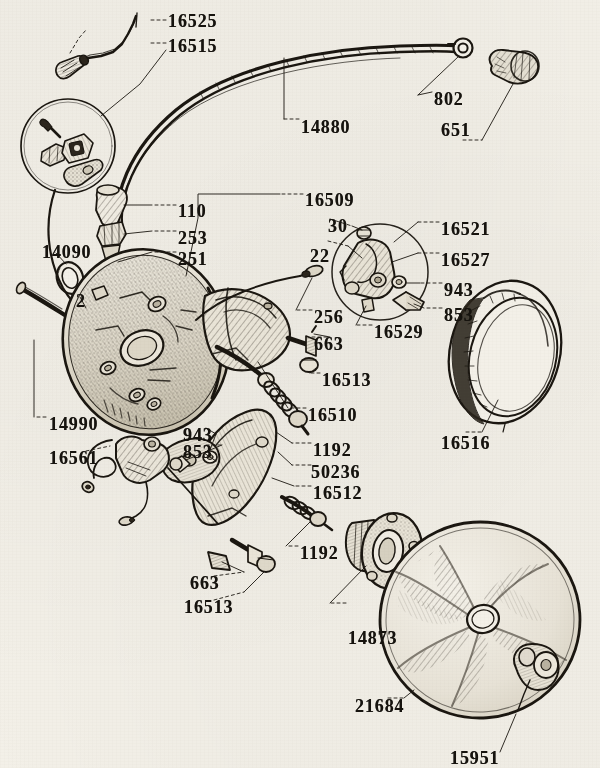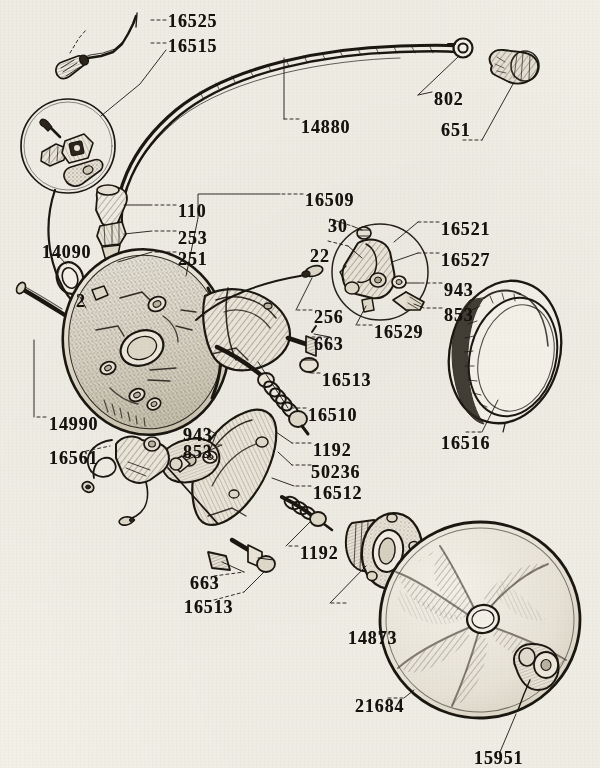--- a/index.html
+++ b/index.html
@@ -562,16 +562,16 @@
       <div class="lbl" style="left: 313px; top: 483px;">16512</div>
       <div class="lbl" style="left: 183px; top: 425px;">943</div>
       <div class="lbl" style="left: 183px; top: 442px;">853</div>
       <div class="lbl" style="left: 49px; top: 448px;">16561</div>
       <div class="lbl" style="left: 49px; top: 414px;">14990</div>
       <div class="lbl" style="left: 300px; top: 543px;">1192</div>
       <div class="lbl" style="left: 190px; top: 573px;">663</div>
       <div class="lbl" style="left: 184px; top: 597px;">16513</div>
       <div class="lbl" style="left: 348px; top: 628px;">14873</div>
       <div class="lbl" style="left: 355px; top: 696px;">21684</div>
-      <div class="lbl" style="left: 474px; top: 748px;">15951</div>
+      <div class="lbl" style="left: 450px; top: 748px;">15951</div>
     </div>
 
 </div>
 
 </body></html>

